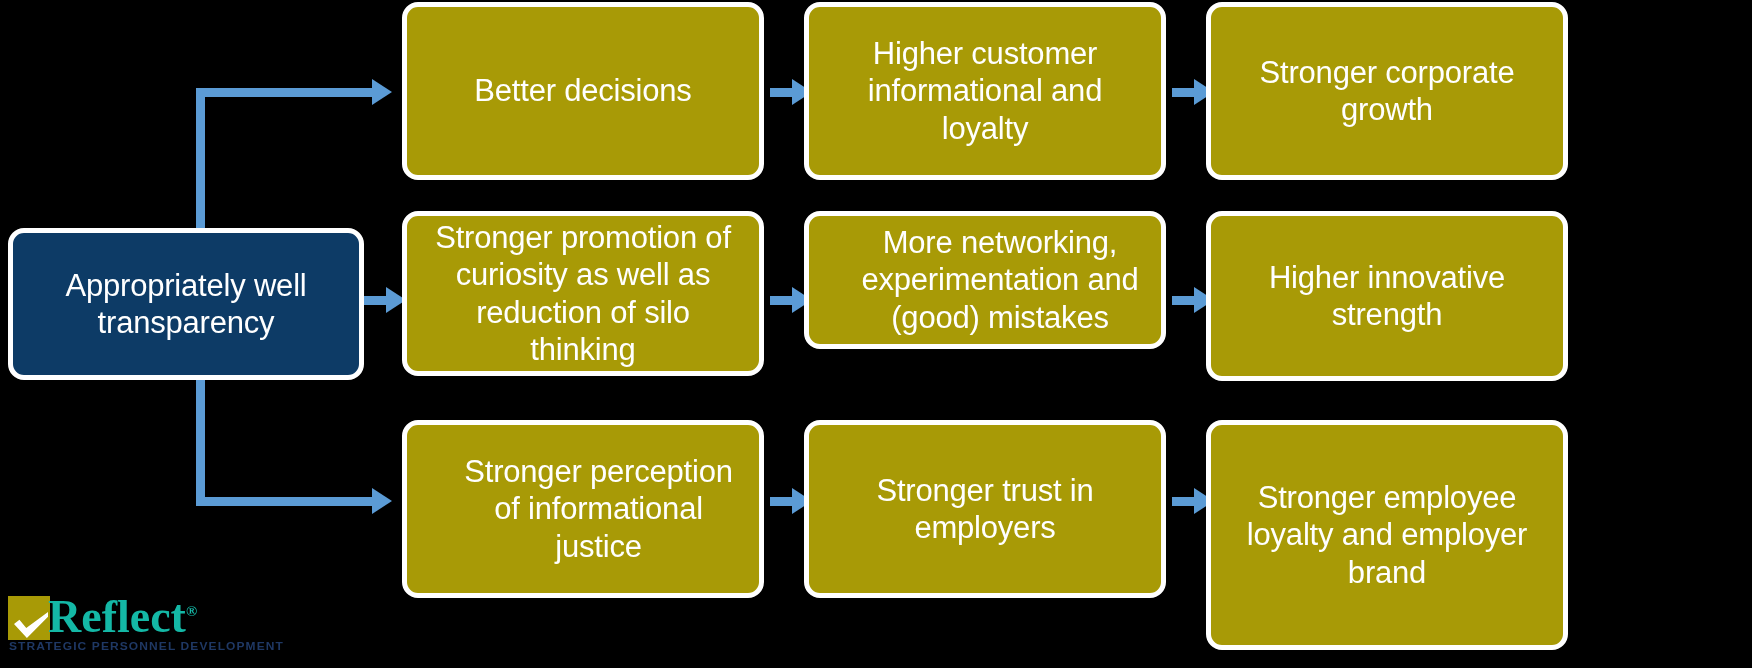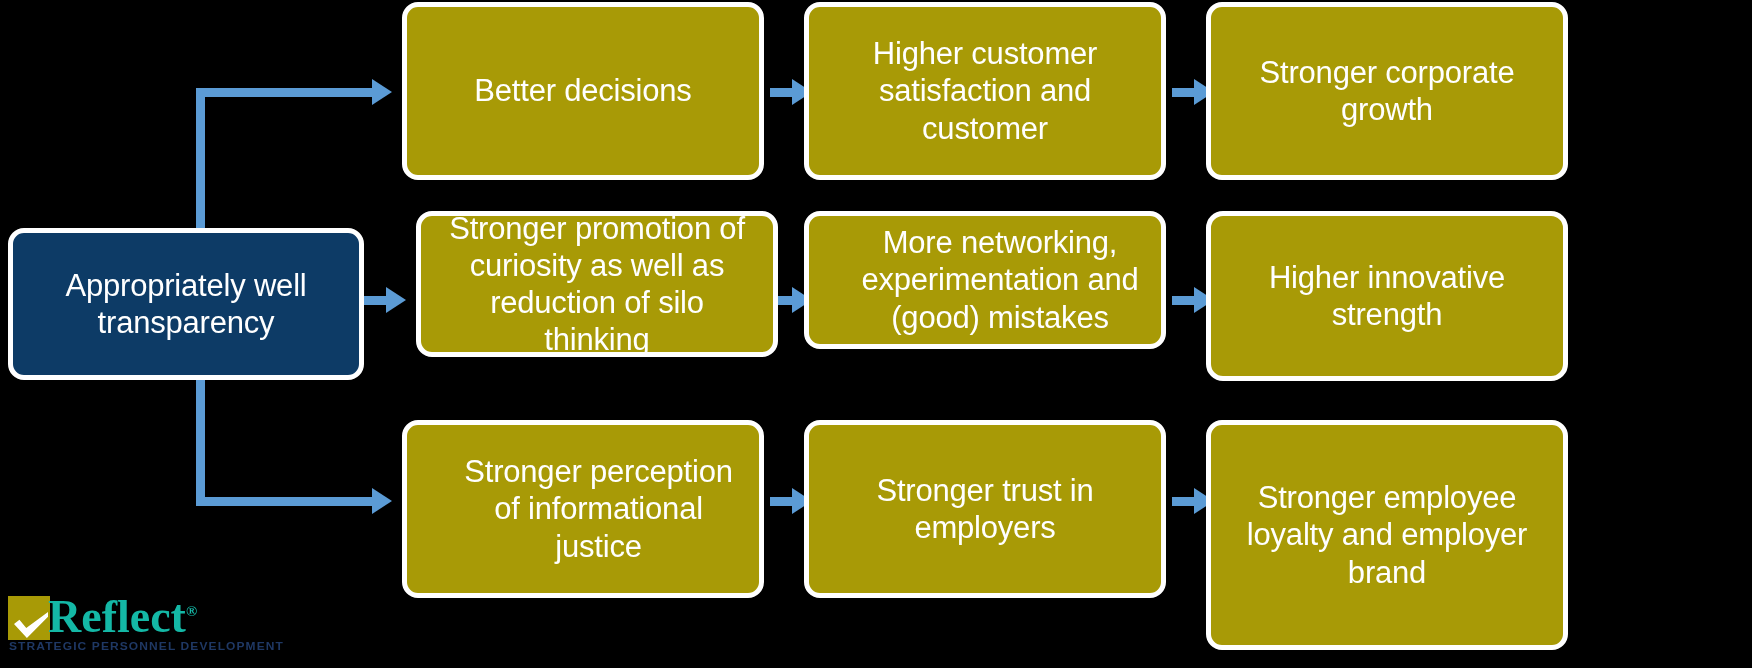--- a/index.html
+++ b/index.html
@@ -148,33 +148,33 @@
   <div class="arrowhead" style="left:1194px; top:488px;"></div>
 
   <div class="node node-source" style="left:8px; top:228px; width:356px; height:152px;">
     <span>Appropriately well transparency</span>
   </div>
 
   <div class="node node-olive" style="left:402px; top:2px; width:362px; height:178px;">
     <span>Better decisions</span>
   </div>
   <div class="node node-olive" style="left:804px; top:2px; width:362px; height:178px;">
-    <span>Higher customer satisfaction and customer</span>
+    <span>Higher customer informational and loyalty</span>
   </div>
   <div class="node node-olive" style="left:1206px; top:2px; width:362px; height:178px;">
     <span>Stronger corporate growth</span>
   </div>
 
-  <div class="node node-olive" style="left:402px; top:211px; width:362px; height:146px;margin-left:14px;">
+  <div class="node node-olive" style="left:402px; top:211px; width:362px; height:165px;">
     <span>Stronger promotion of curiosity as well as reduction of silo thinking</span>
   </div>
   <div class="node node-olive" style="left:804px; top:211px; width:362px; height:138px;padding-left:44px;">
     <span>More networking, experimentation and (good) mistakes</span>
   </div>
-  <div class="node node-olive" style="left:1206px; top:211px; width:362px; height:170px;border-radius:17px;">
+  <div class="node node-olive" style="left:1206px; top:211px; width:362px; height:170px;">
     <span>Higher innovative strength</span>
   </div>
 
   <div class="node node-olive" style="left:402px; top:420px; width:362px; height:178px;padding-left:45px;">
     <span>Stronger perception of informational justice</span>
   </div>
   <div class="node node-olive" style="left:804px; top:420px; width:362px; height:178px;">
     <span>Stronger trust in employers</span>
   </div>
   <div class="node node-olive" style="left:1206px; top:420px; width:362px; height:230px;">

